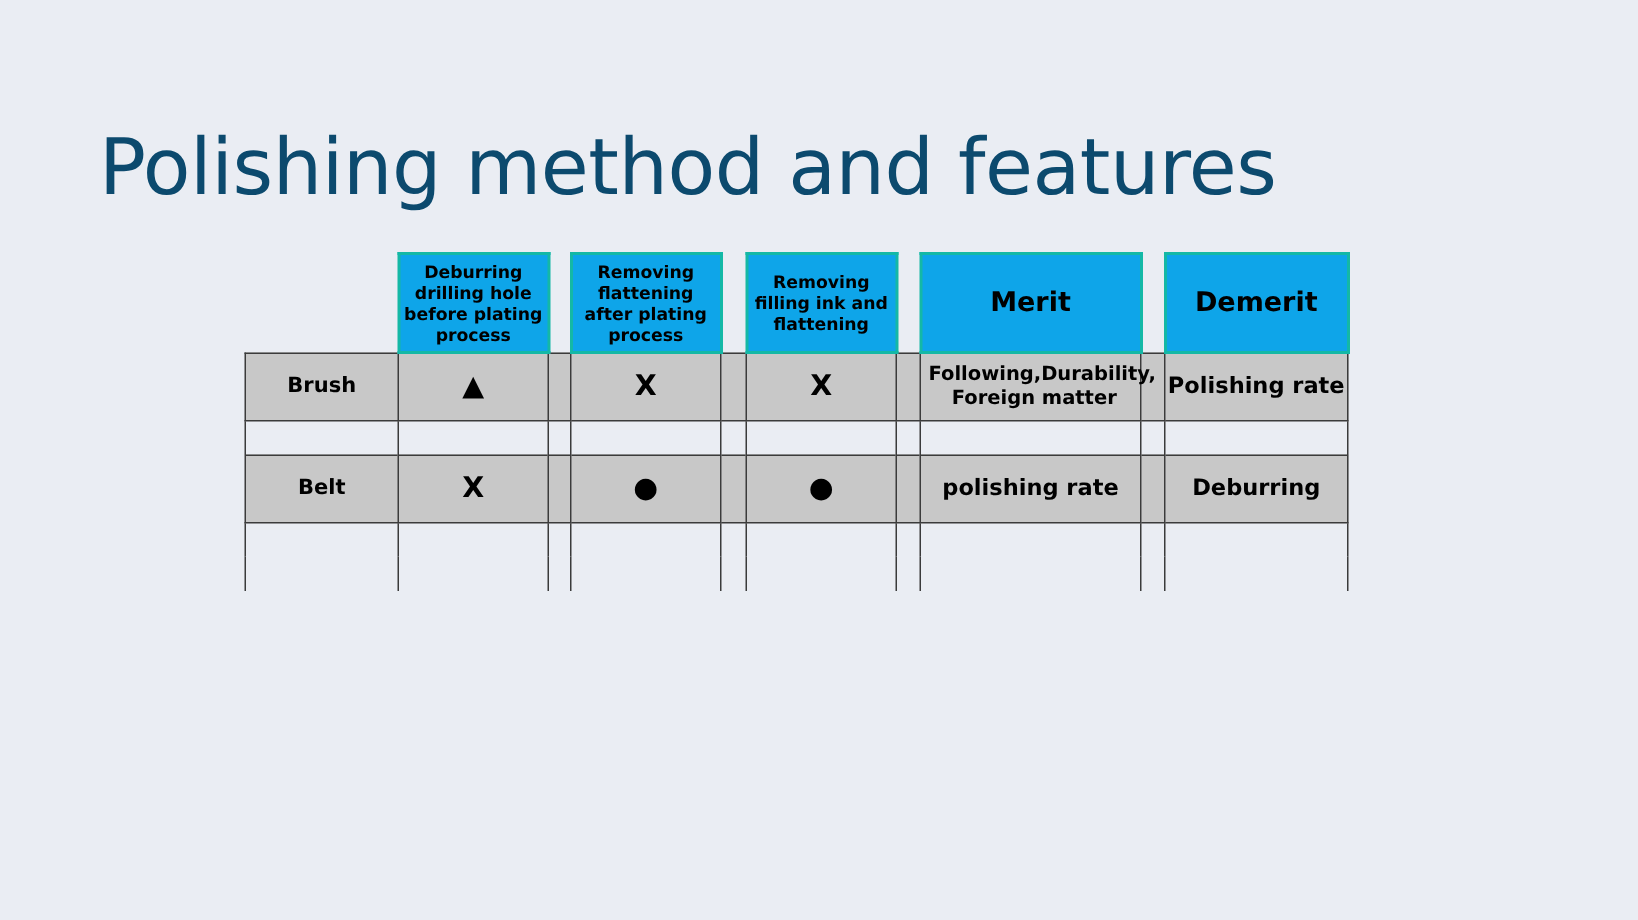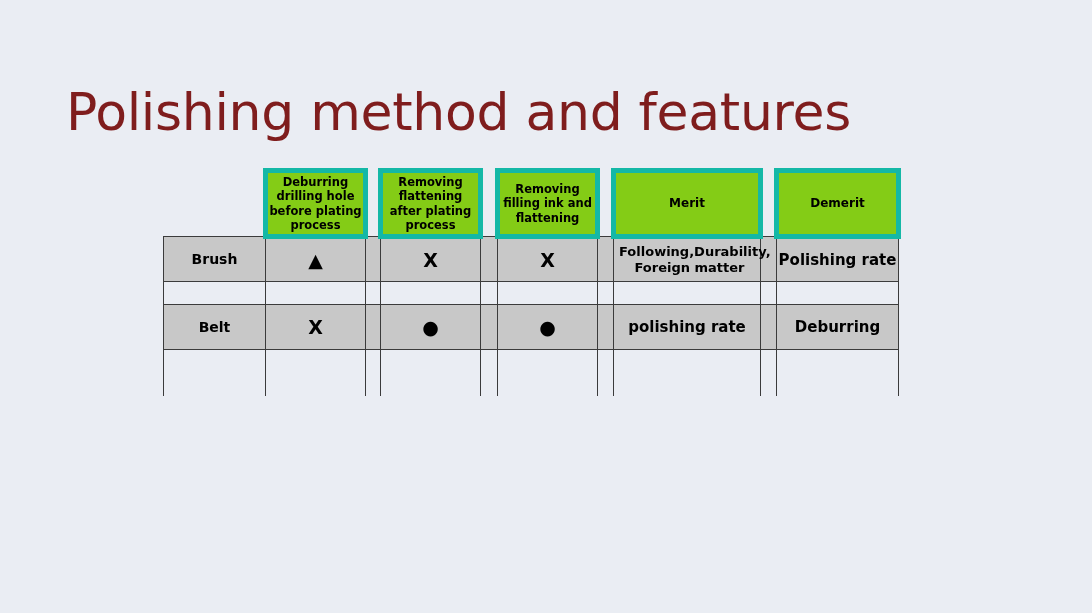--- a/index.html
+++ b/index.html
@@ -24,21 +24,21 @@
   }
 
   
   .slide-title {
     position: absolute;
     left: 66px;
     top: 48px;
     font-size: 52px;
     line-height: 1.15;
     font-weight: 400;
-    color: #7f1d1d;
+    color: #0c4a6e;
     letter-spacing: -0.3px;
     font-family: "DejaVu Sans", sans-serif;
     white-space: nowrap;
   }
 
   
   .table-wrap {
     position: absolute;
     left: 163px;
     top: 168px;
@@ -74,28 +74,28 @@
 
   
   tr.header-row td { height: 66px; }
 
   td.corner-empty {
     border: none;
     background: transparent;
   }
 
   td.head-cell {
-    border: 5px solid #14b8a6;
-    background: #84cc16;
+    border: 2px solid #14b8a6;
+    background: #0ea5e9;
     font-size: 11.5px;
     line-height: 1.22;
     padding: 2px 3px;
   }
   td.head-cell.wide {
-    font-size: 12px;
+    font-size: 18px;
   }
   td.head-gap {
     border: none;
     background: transparent;
   }
 
   
   tr.data-row td { height: 45px; }
 
   td.row-label {

